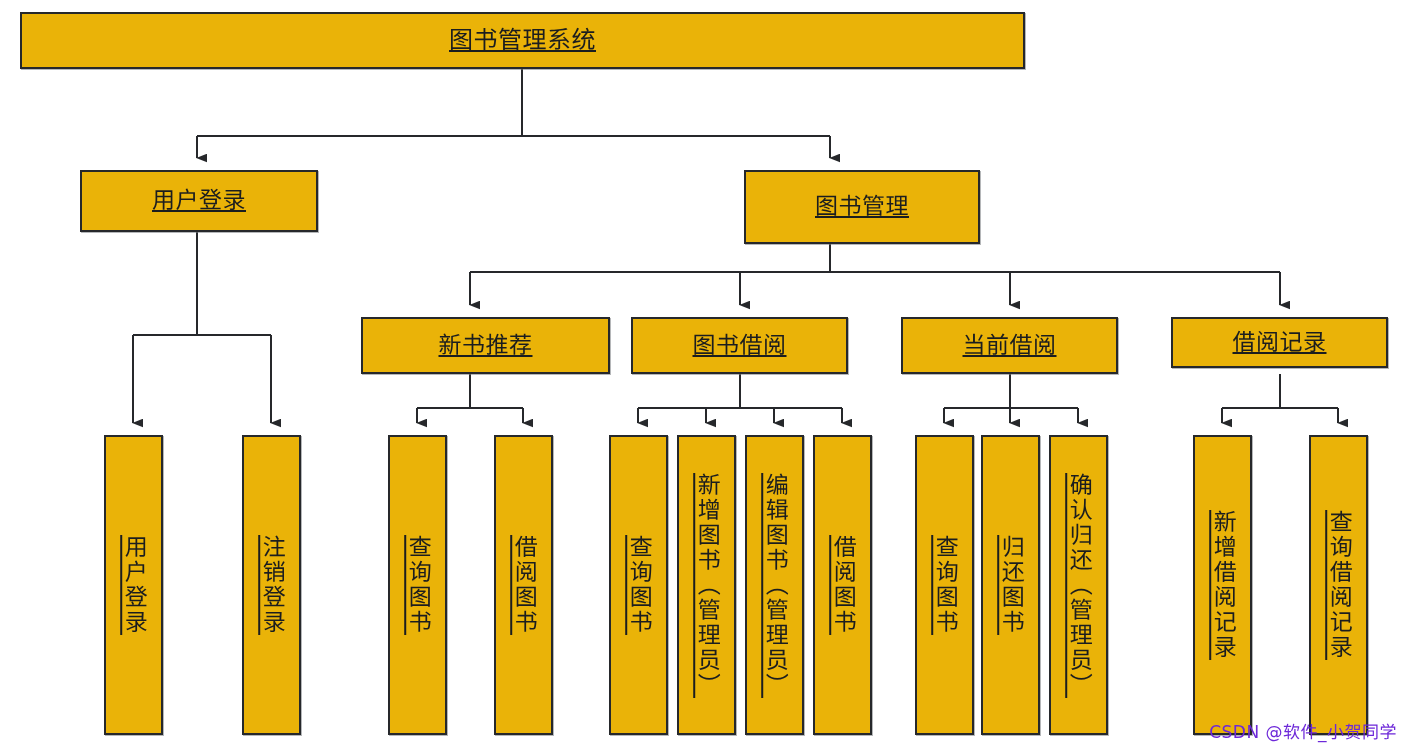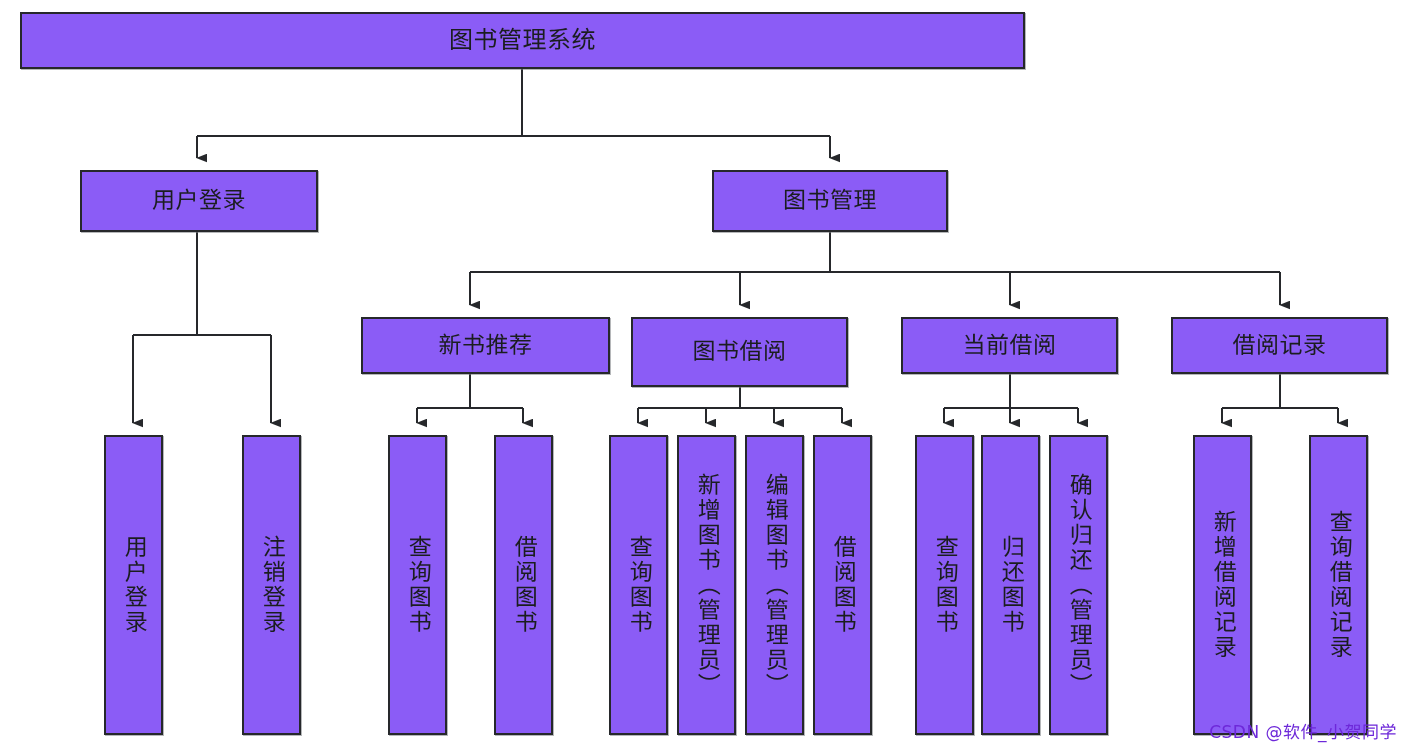--- a/index.html
+++ b/index.html
@@ -23,26 +23,27 @@
     left: 0;
     top: 0;
     width: 1405px;
     height: 747px;
     pointer-events: none;
   }
   .node {
     position: absolute;
     box-sizing: border-box;
     border: 2px solid #26282b;
-    background: #8b5cf6;
+    background: #eab308;
     display: flex;
     align-items: center;
     justify-content: center;
     color: #1b1d1f;
     box-shadow: 1px 1px 0 rgba(120,124,128,0.55);
+    text-decoration: underline;
   }
   .node .node-label {
     display: block;
     text-align: center;
     line-height: 1.18;
     letter-spacing: 0.5px;
     color: #1b1d1f;
   }
   .node.horizontal .node-label {
     font-size: 23px;
@@ -130,34 +131,34 @@
     </g>
   </svg>
 
   <div class="node root horizontal" style="left:20px; top:12px; width:1005px; height:57px;">
     <span class="node-label">图书管理系统</span>
   </div>
 
   <div class="node horizontal" style="left:80px; top:170px; width:238px; height:62px;">
     <span class="node-label">用户登录</span>
   </div>
-  <div class="node horizontal" style="left:712px; top:170px; width:236px; height:62px;">
+  <div class="node horizontal" style="left:744px; top:170px; width:236px; height:74px;">
     <span class="node-label">图书管理</span>
   </div>
 
   <div class="node horizontal" style="left:361px; top:317px; width:249px; height:57px;">
     <span class="node-label">新书推荐</span>
   </div>
-  <div class="node horizontal" style="left:631px; top:317px; width:217px; height:70px;">
+  <div class="node horizontal" style="left:631px; top:317px; width:217px; height:57px;">
     <span class="node-label">图书借阅</span>
   </div>
   <div class="node horizontal" style="left:901px; top:317px; width:217px; height:57px;">
     <span class="node-label">当前借阅</span>
   </div>
-  <div class="node horizontal" style="left:1171px; top:317px; width:217px; height:57px;">
+  <div class="node horizontal" style="left:1171px; top:317px; width:217px; height:51px;">
     <span class="node-label">借阅记录</span>
   </div>
 
   <div class="node vertical" style="left:104px; top:435px; width:59px; height:300px;">
     <span class="node-label">用户登录</span>
   </div>
   <div class="node vertical" style="left:242px; top:435px; width:59px; height:300px;">
     <span class="node-label">注销登录</span>
   </div>
 

